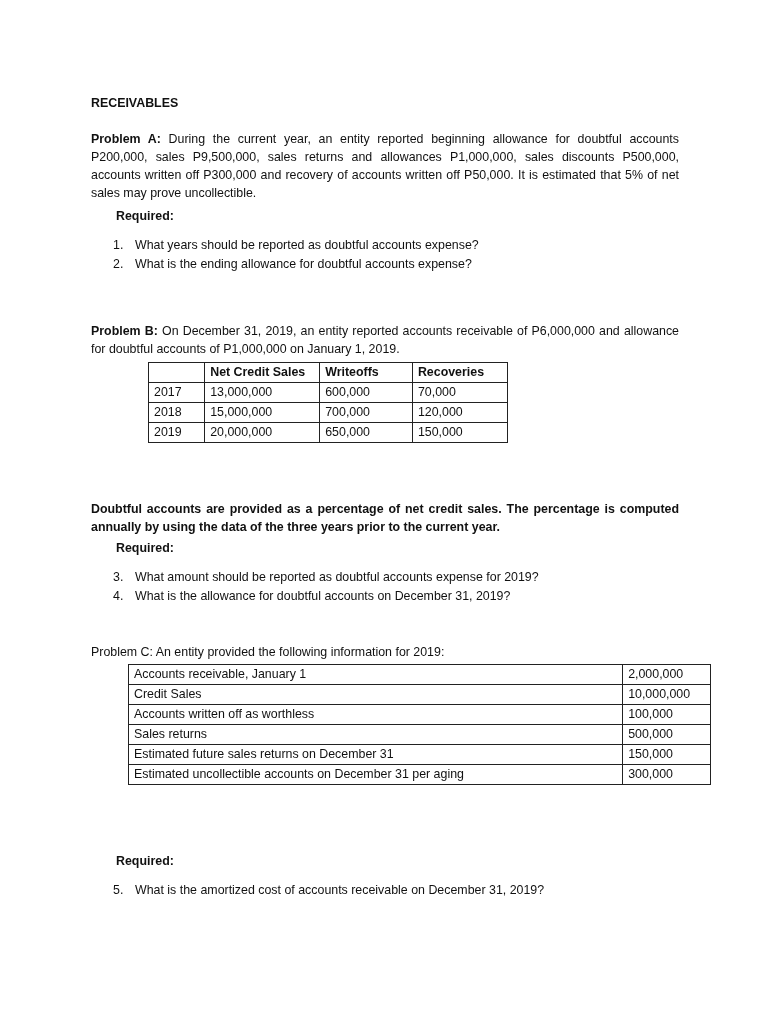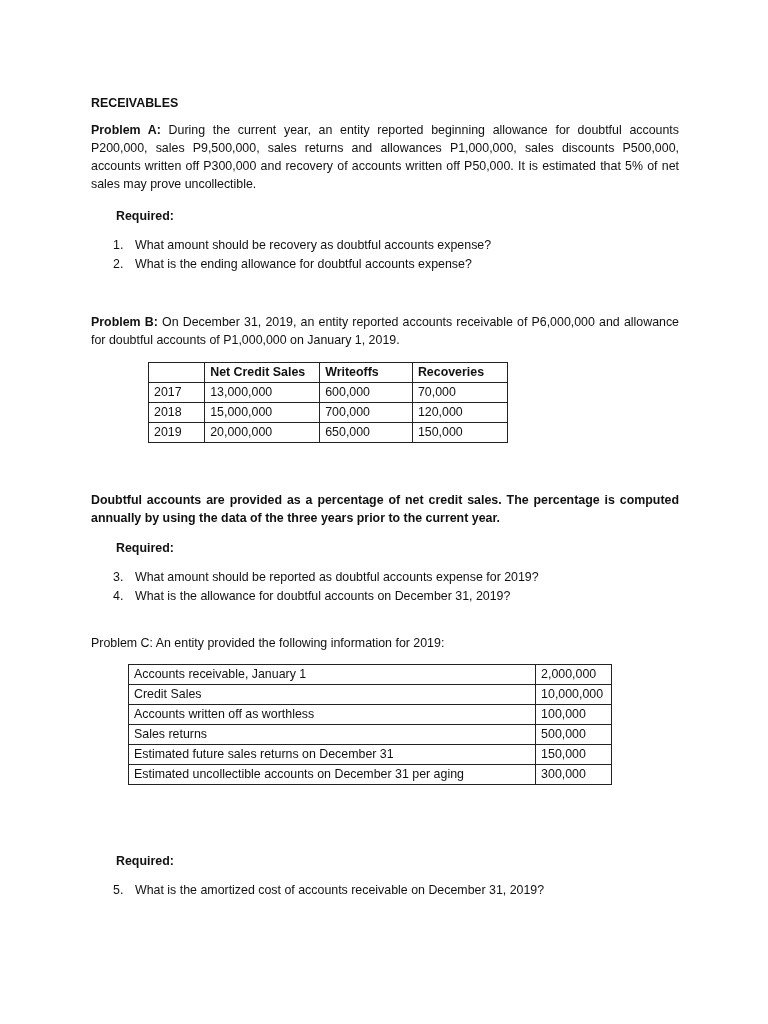--- a/index.html
+++ b/index.html
@@ -4,21 +4,21 @@
 <style>
   html, body { margin: 0; padding: 0; background: #ffffff; }
   body {
     width: 768px; height: 1024px; position: relative; overflow: hidden;
     font-family: "Liberation Sans", sans-serif; color: #111111;
     font-size: 12.4px; line-height: 18px;
   }
   .page { position: absolute; left: 0; top: 0; width: 768px; height: 1024px; }
   .abs { position: absolute; }
   .title { left: 91px; top: 94px; font-weight: bold; font-size: 12.4px; }
-  .para { left: 91px; width: 588px; text-align: justify; }
+  .para { left: 91px; width: 588px; text-align: justify; margin-top: 9px; }
   .para b { font-weight: bold; }
   .req { left: 91px; font-weight: bold; padding-left: 25px; }
   .qlist { left: 113px; }
   .qitem { display: flex; height: 19px; }
   .qnum { width: 22px; }
   table { border-collapse: collapse; position: absolute; }
   td { border: 1px solid #222; padding: 0 5px; height: 19px; font-size: 12.4px; line-height: 19px; white-space: nowrap; }
   .tb td.h { font-weight: bold; }
   .tc td { height: 19px; }
 </style>
@@ -32,21 +32,21 @@
   <div class="abs para" style="top:121px;">
     <b>Problem A:</b>
     <span>During the current year, an entity reported beginning allowance for doubtful accounts P200,000, sales P9,500,000, sales returns and allowances P1,000,000, sales discounts P500,000, accounts written off P300,000 and recovery of accounts written off P50,000. It is estimated that 5% of net sales may prove uncollectible.</span>
   </div>
 
   <div class="abs req" style="top:207px;">Required:</div>
 
   <div class="abs qlist" style="top:236px;">
     <div class="qitem">
       <span class="qnum">1.</span>
-      <span>What amount should be recovery as doubtful accounts expense?</span>
+      <span>What years should be reported as doubtful accounts expense?</span>
     </div>
     <div class="qitem">
       <span class="qnum">2.</span>
       <span>What is the ending allowance for doubtful accounts expense?</span>
     </div>
   </div>
 
   <div class="abs para" style="top:313px;">
     <b>Problem B:</b>
     <span>On December 31, 2019, an entity reported accounts receivable of P6,000,000 and allowance for doubtful accounts of P1,000,000 on January 1, 2019.</span>
@@ -100,21 +100,21 @@
       <span class="qnum">4.</span>
       <span>What is the allowance for doubtful accounts on December 31, 2019?</span>
     </div>
   </div>
 
   <div class="abs para" style="top:634px; font-weight:normal;">
     <span>Problem C:</span>
     <span>An entity provided the following information for 2019:</span>
   </div>
 
-  <table class="tc" style="left:128px; top:664px; width:484px;padding-left:36px;">
+  <table class="tc" style="left:128px; top:664px; width:583px;padding-left:36px;">
     <colgroup>
         <col style="width:433px">
         <col style="width:77px">
       </colgroup>
     <tbody>
         <tr>
       <td>Accounts receivable, January 1</td>
       <td>2,000,000</td>
     </tr>
     <tr>

